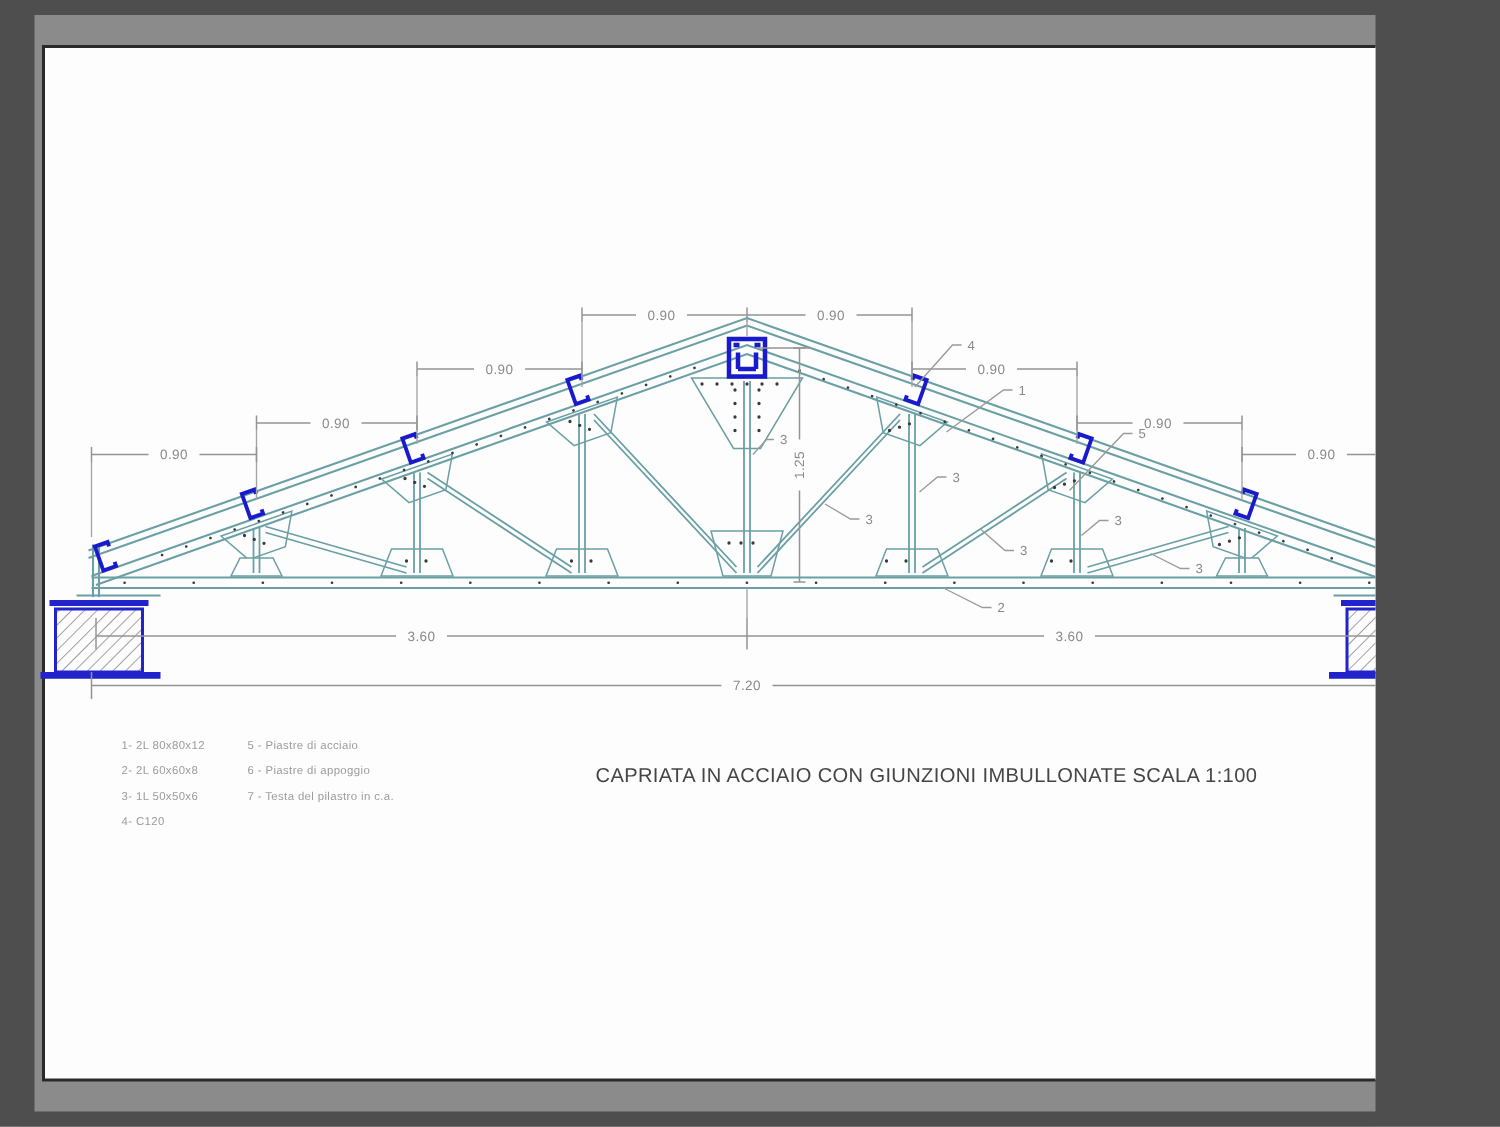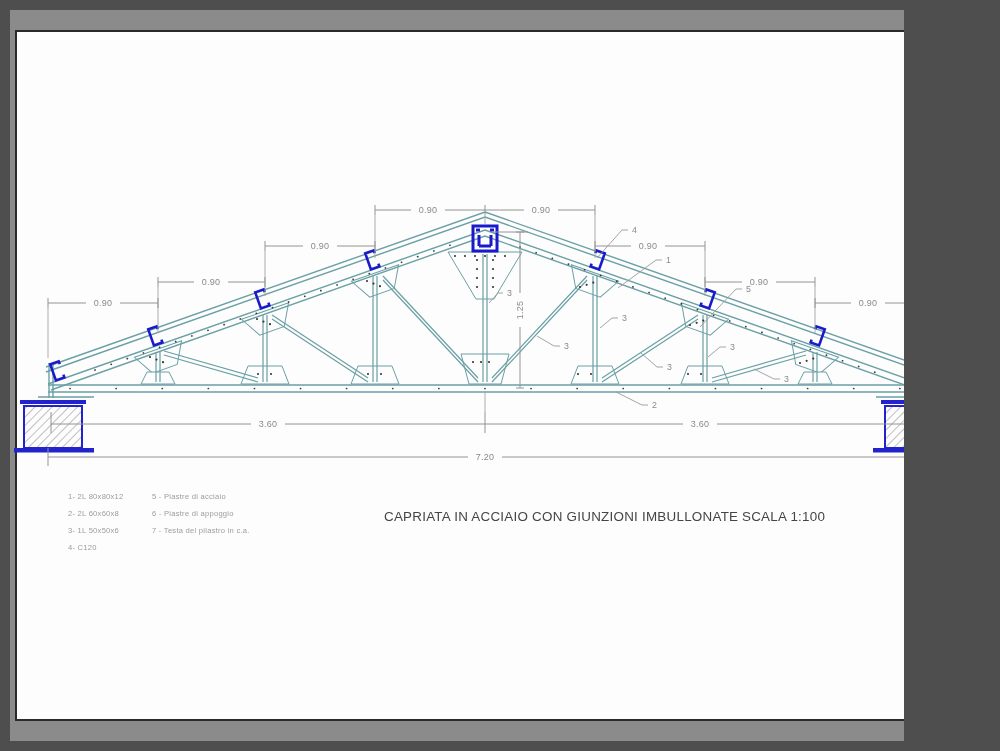--- a/index.html
+++ b/index.html
@@ -1,17 +1,17 @@
 <!DOCTYPE html>
 <html><head>
 <meta charset="utf-8">
 <style>
   html,body{margin:0;padding:0;background:#4e4e4e;}
   .viewport{position:relative;width:904px;height:751px;overflow:hidden;
-    font-family:"Liberation Sans", sans-serif;}
+    font-family:"Liberation Sans", sans-serif;padding-left:13px;}
   svg{display:block;}
   text{font-family:"Liberation Sans", sans-serif;}
   .dimtext{fill:#8a8a8a;font-size:9px;letter-spacing:.3px;}
   .callout{fill:#8a8a8a;font-size:8.8px;}
   .legendtext{fill:#9c9c9c;font-size:7.6px;letter-spacing:.25px;}
   .titletext{fill:#454545;font-size:13.4px;letter-spacing:.25px;}
 </style>
 </head>
 <body>
 

